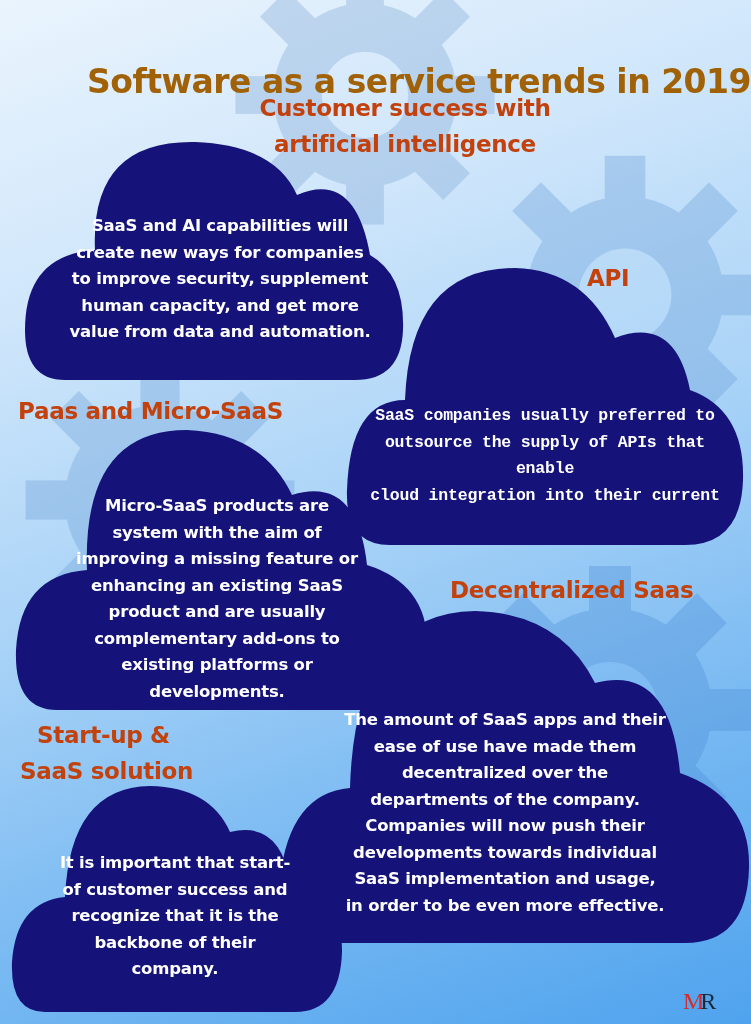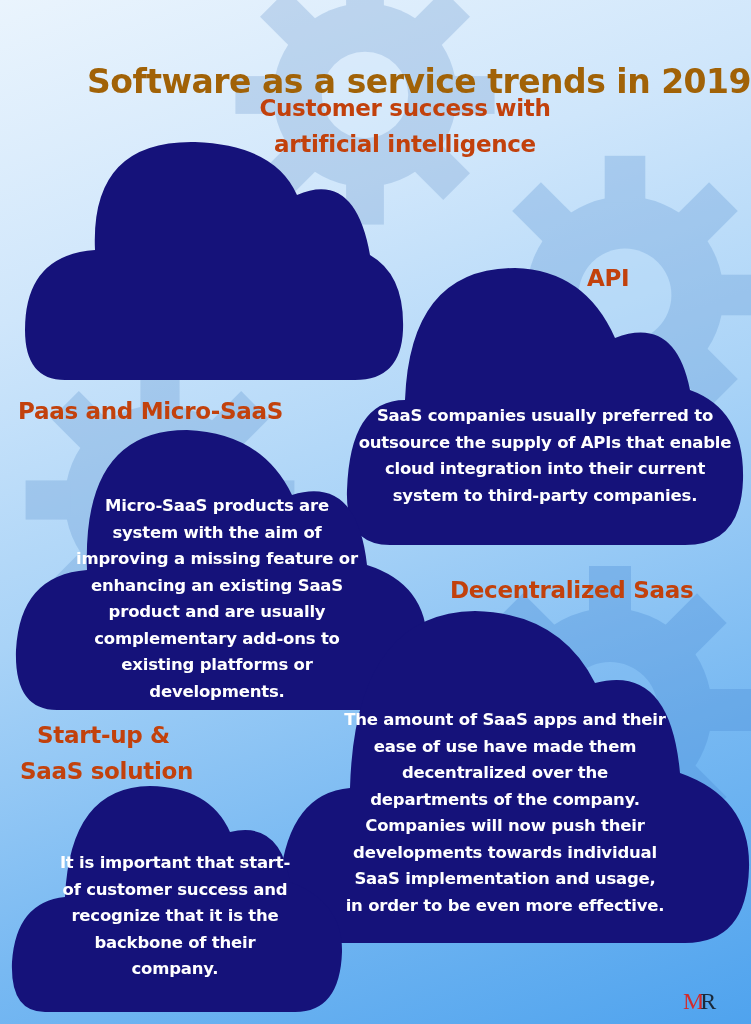--- a/index.html
+++ b/index.html
@@ -95,34 +95,40 @@
 <div class="title">Software as a service trends in 2019</div>
 
 <div class="heading" style="left:245px;top:90px;text-align:center;width:320px;">
   <div>Customer success with</div>
   <div>artificial intelligence</div>
 </div>
 <div class="cloud" style="left:25px;top:140px;width:380px;height:245px;">
   <svg viewBox="0 0 380 245" preserveAspectRatio="none">
     <path fill="#15127a" d="M40,240 Q0,240 0,190 Q0,115 70,110 Q65,0 170,2 Q250,5 272,55 Q330,30 345,115 Q380,135 378,190 Q376,240 330,240 Z"></path>
   </svg>
+  <div class="cloud-text" style="left:30px;top:73px;width:330px;">
+    <div>SaaS and AI capabilities will</div>
+    <div>create new ways for companies</div>
+    <div>to improve security, supplement</div>
+    <div>human capacity, and get more</div>
+    <div>value from data and automation.</div>
+  </div>
 </div>
 
 <div class="heading" style="left:587px;top:250px;margin-top:10px;">
   <div>API</div>
 </div>
 <div class="cloud" style="left:345px;top:260px;width:400px;height:290px;">
   <svg viewBox="0 0 400 290" preserveAspectRatio="none">
     <path fill="#15127a" d="M45,285 Q0,285 2,230 Q5,140 60,140 Q65,8 170,8 Q240,10 270,78 Q330,55 345,130 Q400,150 398,220 Q396,285 340,285 Z"></path>
   </svg>
-  <div class="cloud-text" style="left:10px;top:143px;width:380px;">
+  <div class="cloud-text" style="left:10px;top:143px;width:380px;font-family:Liberation Mono, monospace;">
     <div>SaaS companies usually preferred to</div>
     <div>outsource the supply of APIs that enable</div>
     <div>cloud integration into their current</div>
-    <div>system to third-party companies.</div>
   </div>
 </div>
 
 <div class="heading" style="left:18px;top:393px;">
   <div>Paas and Micro-SaaS</div>
 </div>
 <div class="cloud" style="left:12px;top:425px;width:420px;height:290px;">
   <svg viewBox="0 0 420 290" preserveAspectRatio="none">
     <path fill="#15127a" d="M45,285 Q2,285 4,225 Q8,150 75,145 Q70,5 175,5 Q250,8 280,70 Q345,50 355,140 Q418,160 415,225 Q412,285 360,285 Z"></path>
   </svg>

